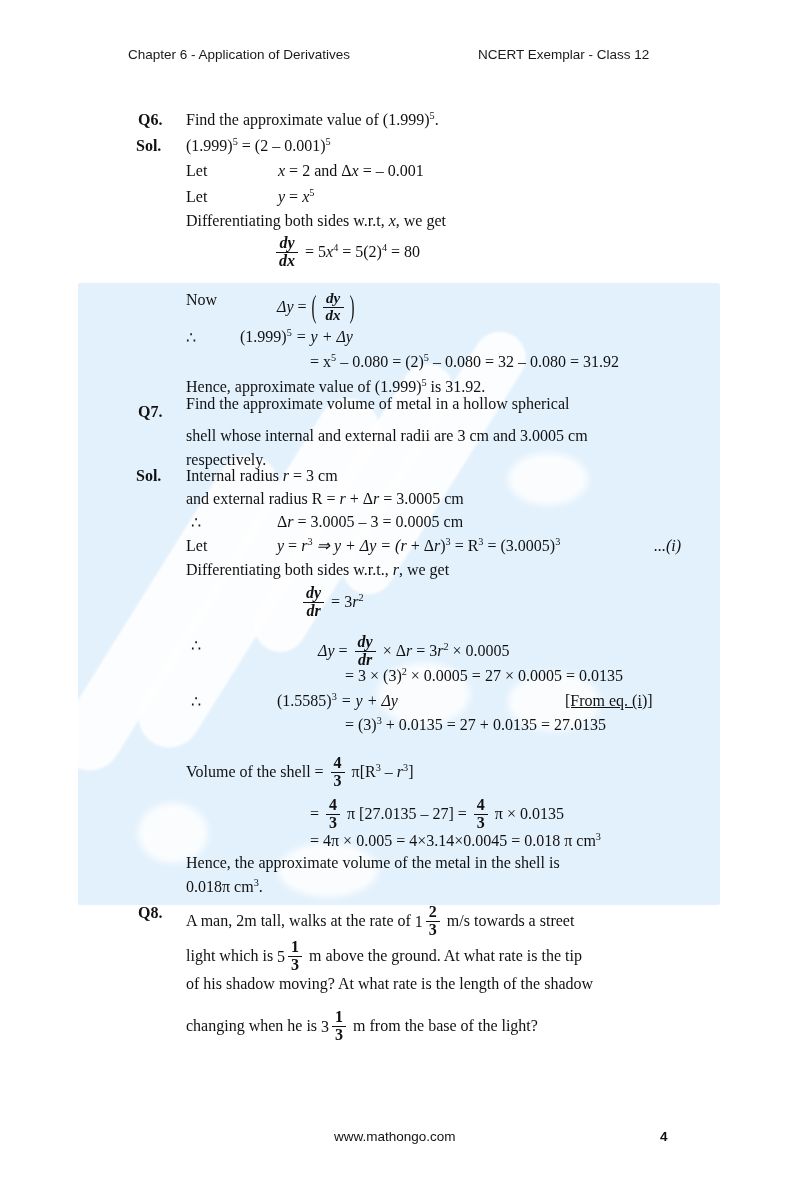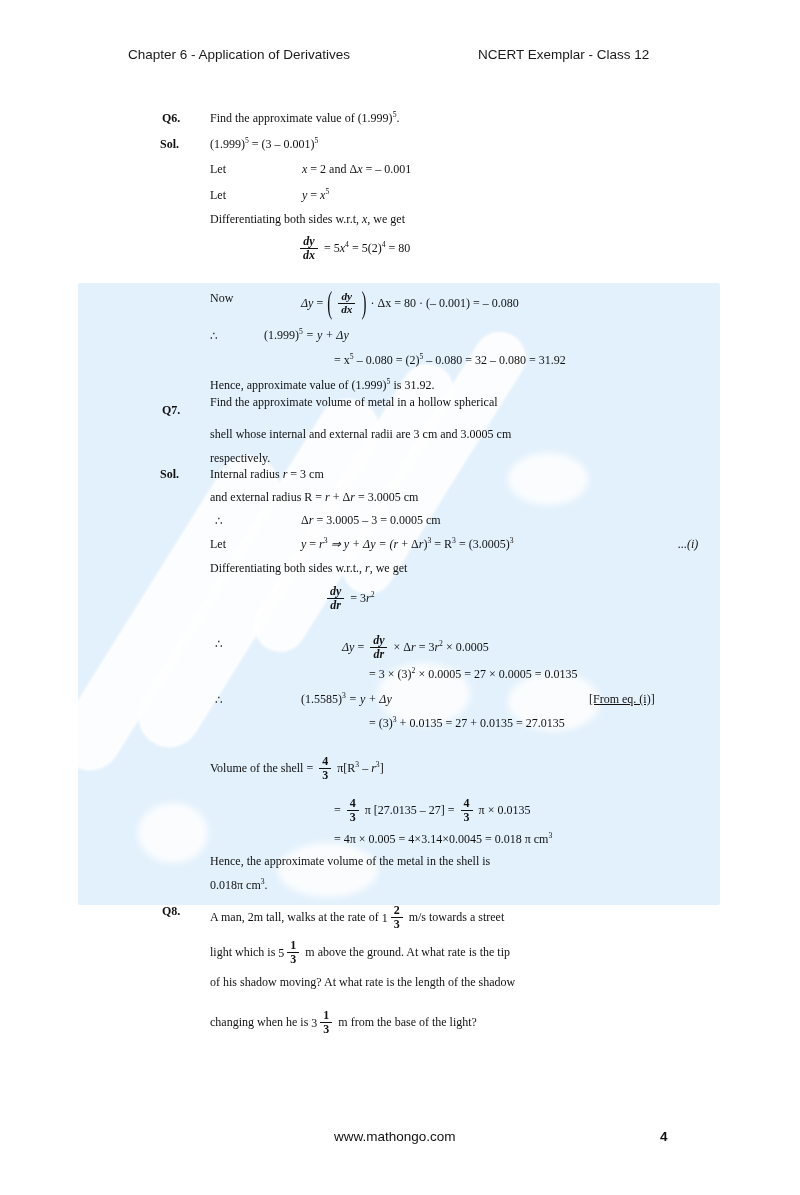--- a/index.html
+++ b/index.html
@@ -49,25 +49,24 @@
   .wm .d2{left:430px;top:390px;width:92px;height:58px;}
   .wm .d3{left:200px;top:560px;width:100px;height:54px;}
   .wm .d4{left:60px;top:520px;width:70px;height:60px;}
   .wm .d5{left:430px;top:170px;width:80px;height:52px;}
 
   
   .content{position:absolute;left:0;top:0;width:800px;}
   .ln{
     position:absolute;
     font-family:"Liberation Serif", serif;
-    font-size:12px;
+    font-size:16px;
     line-height:1;
     color:#111;
     white-space:nowrap;
-    margin-left:24px;
   }
   .qlbl{font-weight:bold;}
   .it{font-style:italic;}
   sup{font-size:.64em;vertical-align:super;line-height:0;}
 
   
   .frac{
     display:inline-block;vertical-align:middle;
     text-align:center;line-height:1.05;
     margin:0 3px;position:relative;top:-1px;font-weight:bold;
@@ -130,21 +129,21 @@
       <span class="qlbl">Q6.</span>
     </div>
     <div class="ln" style="left:186px;top:112px;">
       <span>Find the approximate value of (1.999)</span><sup>5</sup><span>.</span>
     </div>
 
     <div class="ln" style="left:136px;top:138px;">
       <span class="qlbl">Sol.</span>
     </div>
     <div class="ln" style="left:186px;top:138px;">
-      <span>(1.999)</span><sup>5</sup><span> = (3 – 0.001)</span><sup>5</sup>
+      <span>(1.999)</span><sup>5</sup><span> = (2 – 0.001)</span><sup>5</sup>
     </div>
 
     <div class="ln" style="left:186px;top:163px;">
       <span>Let</span>
     </div>
     <div class="ln" style="left:278px;top:163px;">
       <span class="it">x</span><span> = 2 and Δ</span><span class="it">x</span><span> = – 0.001</span>
     </div>
 
     <div class="ln" style="left:186px;top:189px;">
@@ -169,21 +168,21 @@
     <div class="ln" style="left:186px;top:292px;">
       <span>Now</span>
     </div>
     <div class="ln" style="left:277px;top:292px;">
       <span class="it">Δy</span><span> = </span>
       <span class="bigparen">
         <span class="frac sm">
           <span class="num it">dy</span>
           <span class="den it">dx</span>
         </span>
-      </span><span> · Δx  = 80 · (– 0.001) = – 0.080</span>
+      </span>
     </div>
 
     <div class="ln" style="left:186px;top:330px;">
       <span>∴</span>
     </div>
     <div class="ln" style="left:240px;top:329px;">
       <span>(1.999)</span><sup>5</sup><span class="it"> = y + Δy</span>
     </div>
     <div class="ln" style="left:310px;top:354px;">
       <span>= x</span><sup>5</sup><span> – 0.080 = (2)</span><sup>5</sup><span> – 0.080 = 32 – 0.080 = 31.92</span>

